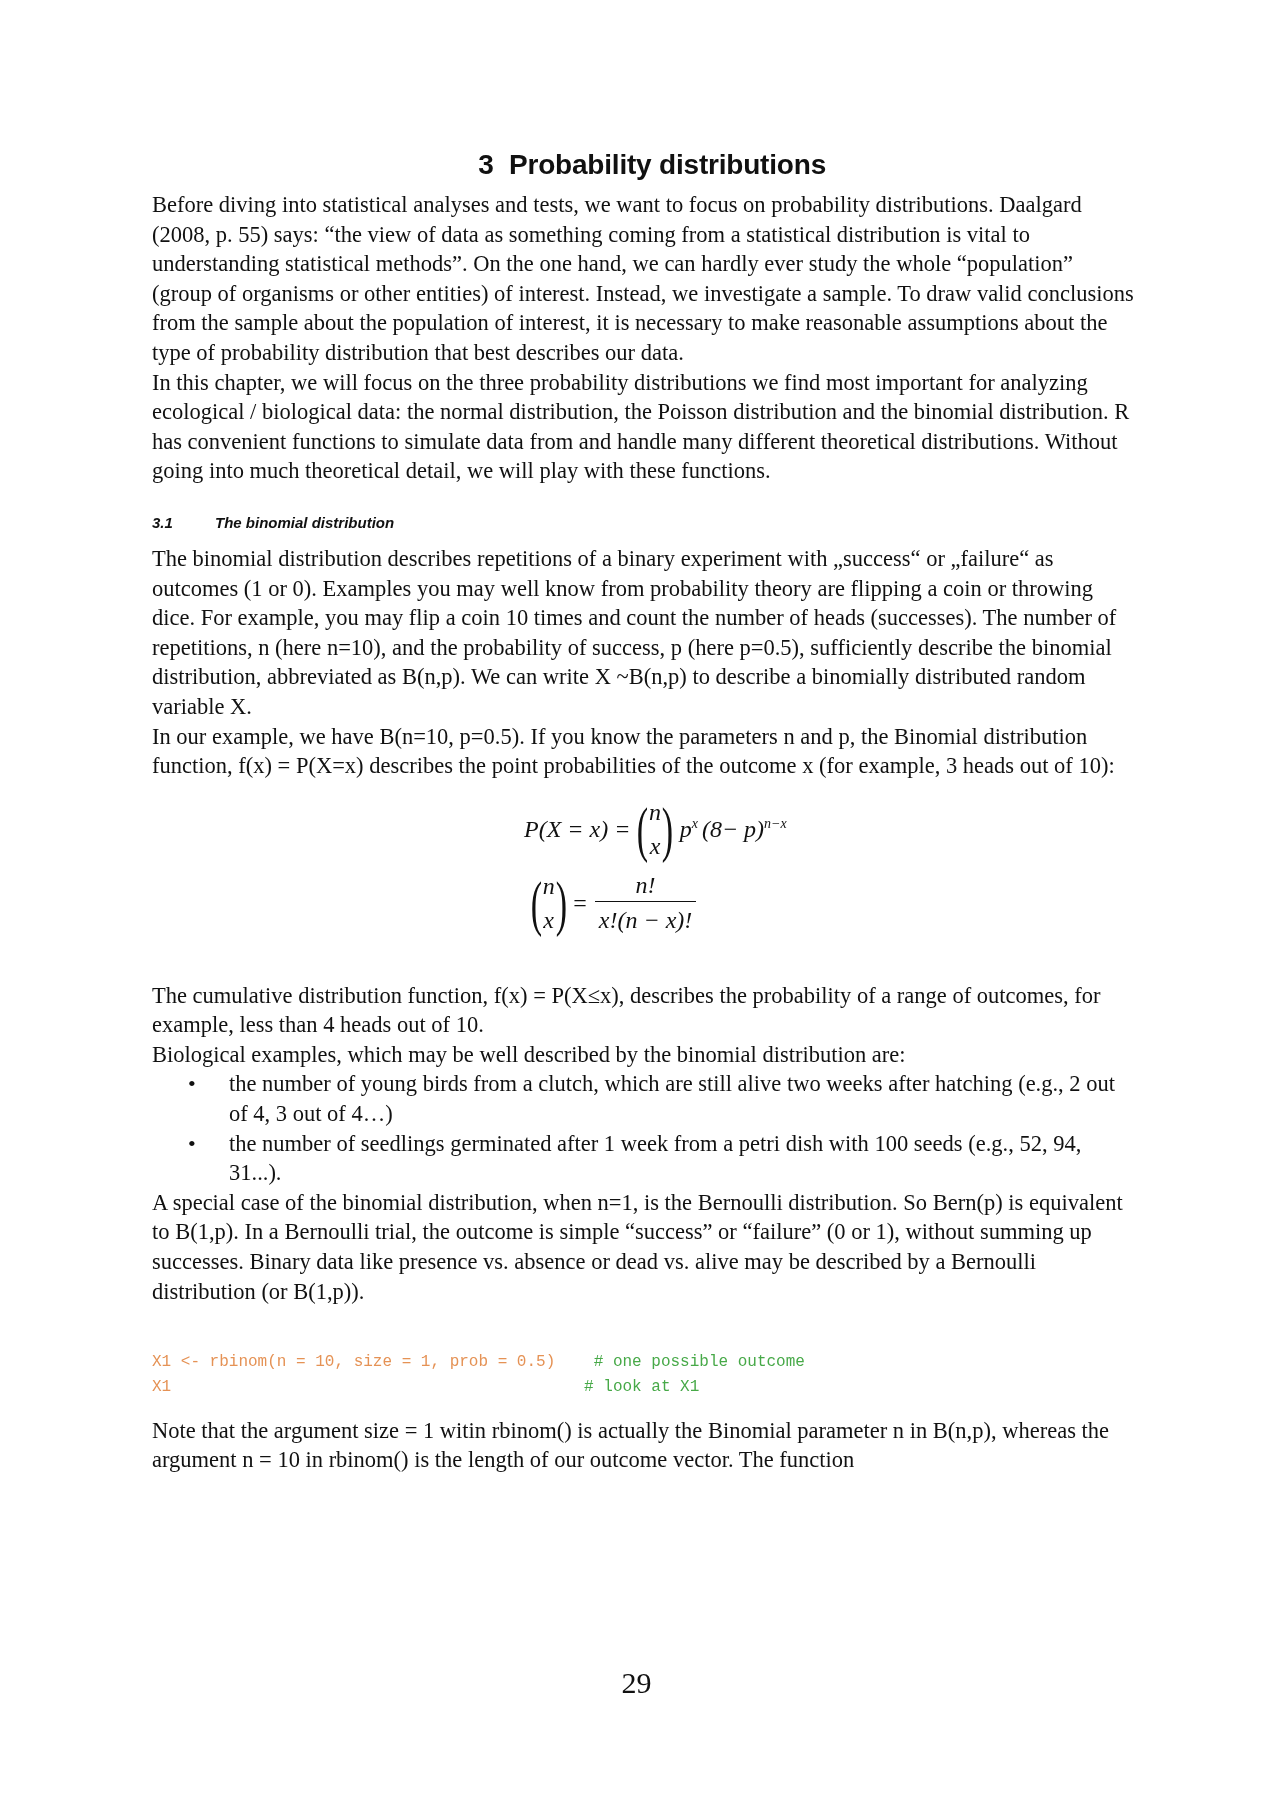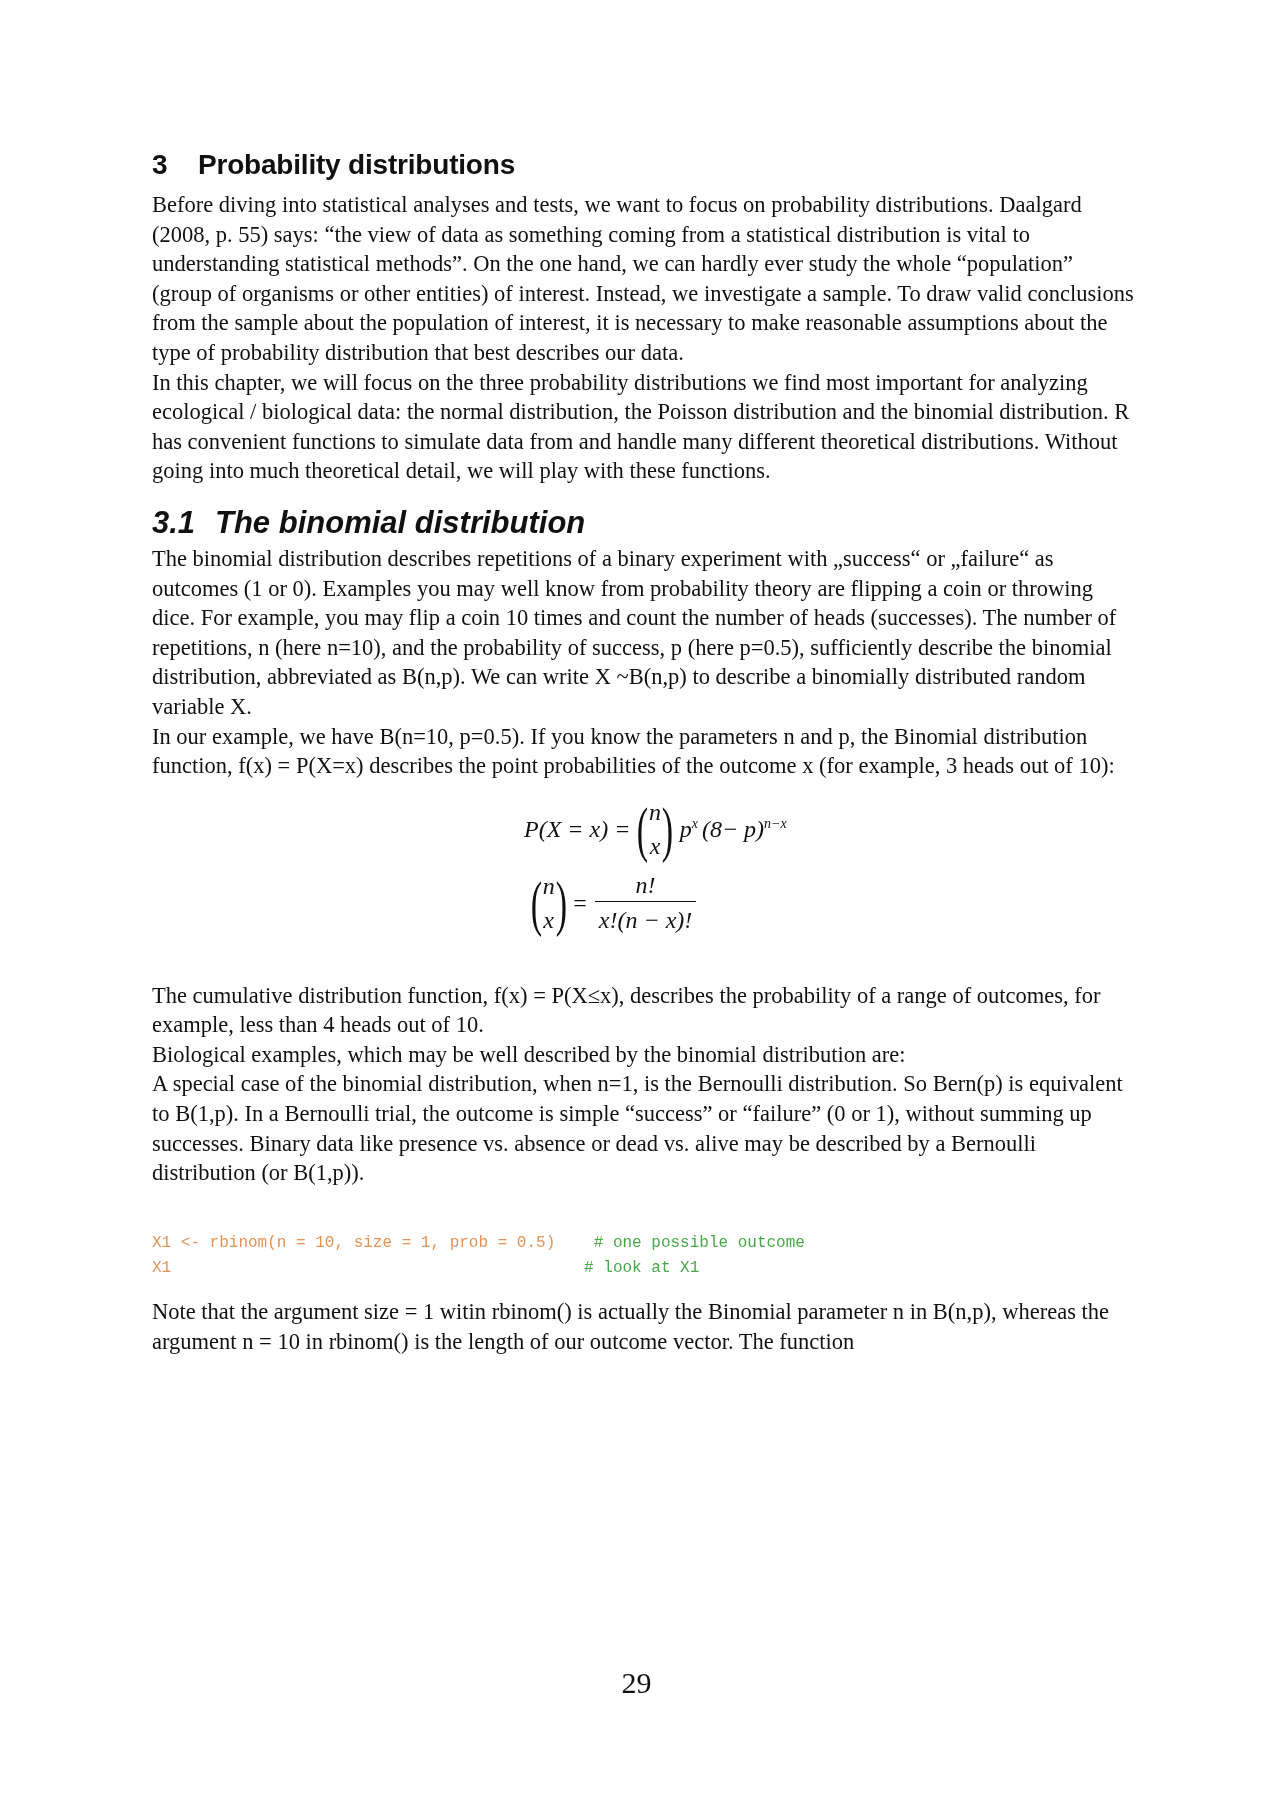--- a/index.html
+++ b/index.html
@@ -3,26 +3,26 @@
 <meta charset="utf-8">
 <style>
   html, body { margin: 0; padding: 0; background: #ffffff; }
   body { width: 1273px; height: 1800px; position: relative; overflow: hidden; }
   .page {
     position: absolute; left: 152px; top: 148px; width: 985px;
     font-family: "Liberation Serif", serif; font-size: 22.5px; line-height: 29.6px; color: #111;
   }
   h1 {
     font-family: "Liberation Sans", sans-serif; font-weight: bold; font-size: 28px;
-    margin: 0 0 8px 0; line-height: 34px; letter-spacing: -0.2px;
+    margin: 0 0 8px 0; line-height: 34px; letter-spacing: -0.2px; text-align: center;
   }
   h1 .num { display: inline-block; width: 46px; }
   h2 {
     font-family: "Liberation Sans", sans-serif; font-weight: bold; font-style: italic;
-    font-size: 31px; margin: 12px 0 6px 0; line-height: 30px;
+    font-size: 15px; margin: 12px 0 6px 0; line-height: 30px;
   }
   h2 .num { display: inline-block; width: 63px; }
   p { margin: 0; }
   .gap { height: 29.6px; }
   .formula {
     font-family: "Liberation Serif", serif; font-style: italic; font-size: 24px;
     margin: 14px 0 38px 372px; line-height: 1;
   }
   .frow { display: flex; align-items: center; height: 68px; }
   .binom { display: inline-flex; align-items: center; margin: 0 2px; }
@@ -87,20 +87,24 @@
       <span class="rm">=</span>
       <span class="frac">
         <span class="top">n!</span>
         <span class="bot">x!(n − x)!</span>
       </span>
     </div>
   </div>
 
   <p>The cumulative distribution function, f(x) = P(X≤x), describes the probability of a range of outcomes, for example, less than 4 heads out of 10.</p>
   <p>Biological examples, which may be well described by the binomial distribution are:</p>
+  <ul>
+    <li>the number of young birds from a clutch, which are still alive two weeks after hatching (e.g., 2 out of 4, 3 out of 4…)</li>
+    <li>the number of seedlings germinated after 1 week from a petri dish with 100 seeds (e.g., 52, 94, 31...).</li>
+  </ul>
   <p>A special case of the binomial distribution, when n=1, is the Bernoulli distribution. So Bern(p) is equivalent to B(1,p). In a Bernoulli trial, the outcome is simple “success” or “failure” (0 or 1), without summing up successes. Binary data like presence vs. absence or dead vs. alive may be described by a Bernoulli distribution (or B(1,p)).</p>
   <div class="gap"></div>
 
   <div class="code"><div><span class="c">X1 &lt;- rbinom(n = 10, size = 1, prob = 0.5)</span><span>    </span><span class="cm"># one possible outcome</span></div><div><span class="c">X1</span><span>                                           </span><span class="cm"># look at X1</span></div></div>
 
   <p>Note that the argument size = 1 witin rbinom() is actually the Binomial parameter n in B(n,p), whereas the argument n = 10 in rbinom() is the length of our outcome vector. The function</p>
 </div>
 
 <div class="pagenum">29</div>
 

